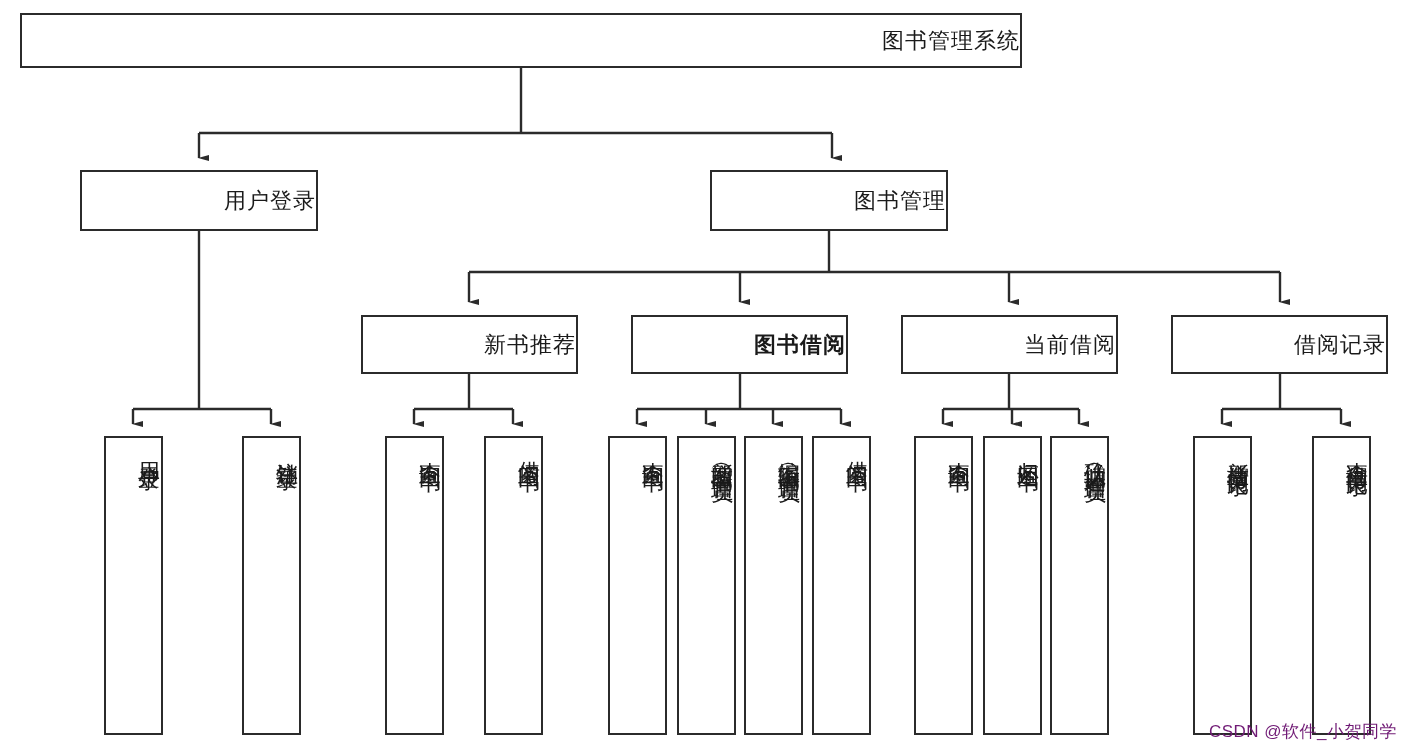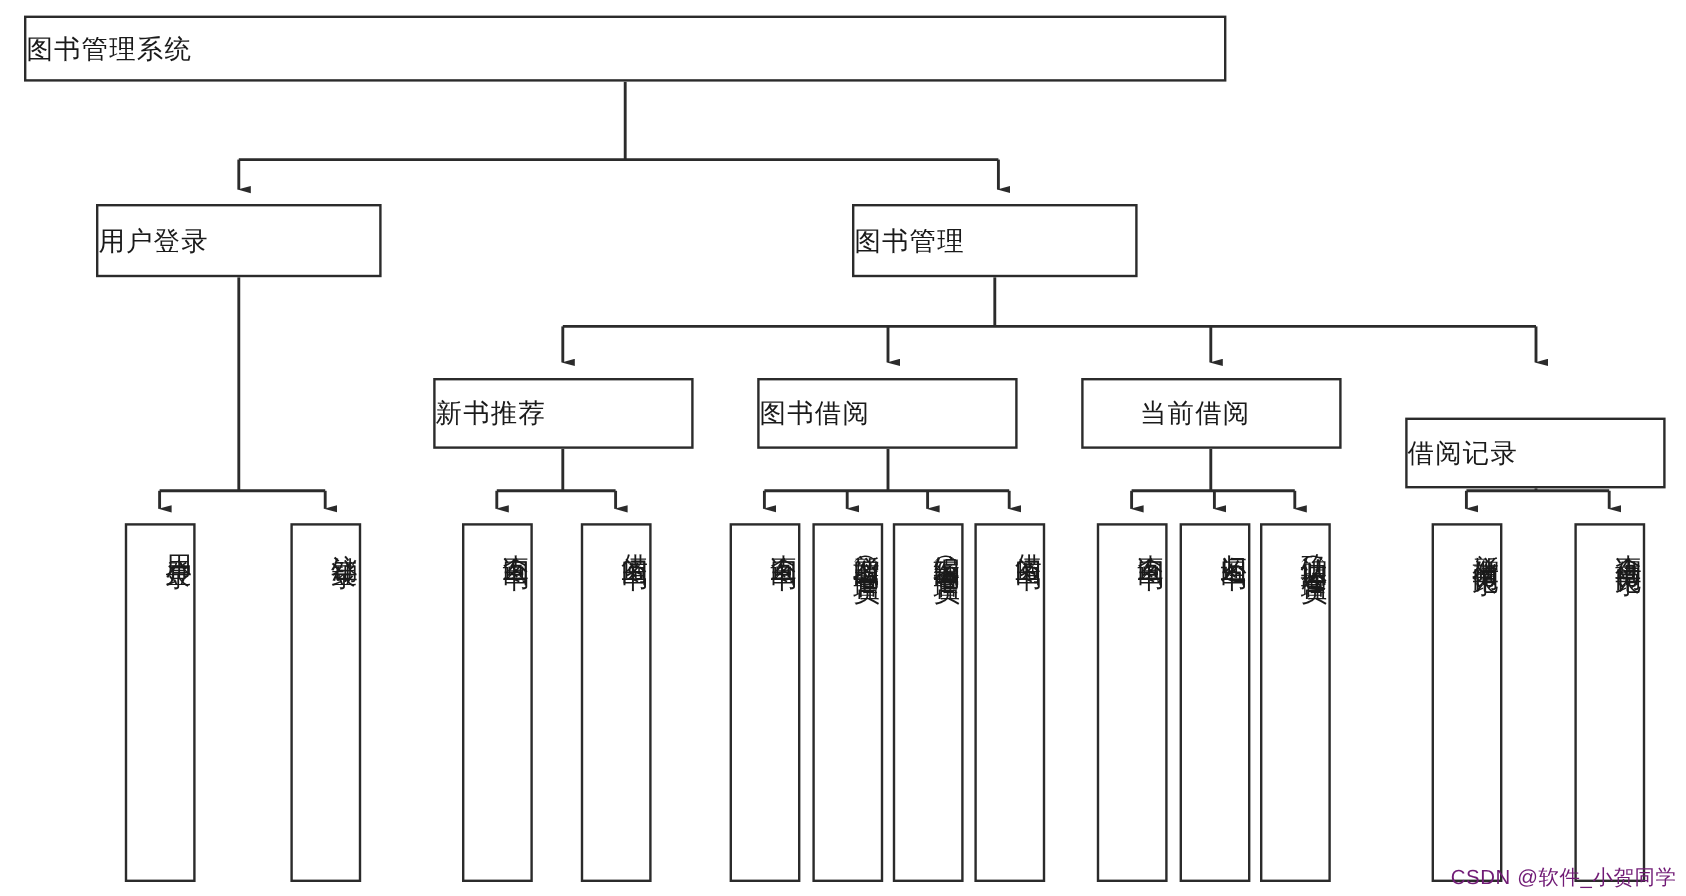--- a/index.html
+++ b/index.html
@@ -25,21 +25,21 @@
     height: 747px;
     pointer-events: none;
   }
   .node {
     position: absolute;
     box-sizing: border-box;
     border: 2px solid #2b2b2b;
     background: #ffffff;
     display: flex;
     align-items: center;
-    justify-content: flex-start;
+    justify-content: flex-end;
     color: #1a1a1a;
   }
   .node.horiz {
     font-size: 22px;
     letter-spacing: 1px;
   }
   .node.vert {
     writing-mode: vertical-rl;
     text-orientation: upright;
     font-size: 22px;
@@ -128,27 +128,27 @@
   <div class="node horiz" style="left:80px; top:170px; width:238px; height:61px;">
     <span>用户登录</span>
   </div>
   <div class="node horiz" style="left:361px; top:315px; width:217px; height:59px;">
     <span>新书推荐</span>
   </div>
 
   <div class="node horiz" style="left:710px; top:170px; width:238px; height:61px;">
     <span>图书管理</span>
   </div>
-  <div class="node horiz" style="left:631px; top:315px; width:217px; height:59px;">
+  <div class="node horiz" style="left:631px; top:315px; width:217px; height:59px;font-weight:bold;">
     <span>图书借阅</span>
   </div>
   <div class="node horiz" style="left:901px; top:315px; width:217px; height:59px;padding-left:47px;">
     <span>当前借阅</span>
   </div>
-  <div class="node horiz" style="left:1171px; top:315px; width:217px; height:59px;margin-top:33px;">
+  <div class="node horiz" style="left:1171px; top:315px; width:217px; height:59px;">
     <span>借阅记录</span>
   </div>
 
   <div class="node vert" style="left:104px; top:436px; width:59px; height:299px;">
     <span>用户登录</span>
   </div>
   <div class="node vert" style="left:242px; top:436px; width:59px; height:299px;">
     <span>注销登录</span>
   </div>
 

